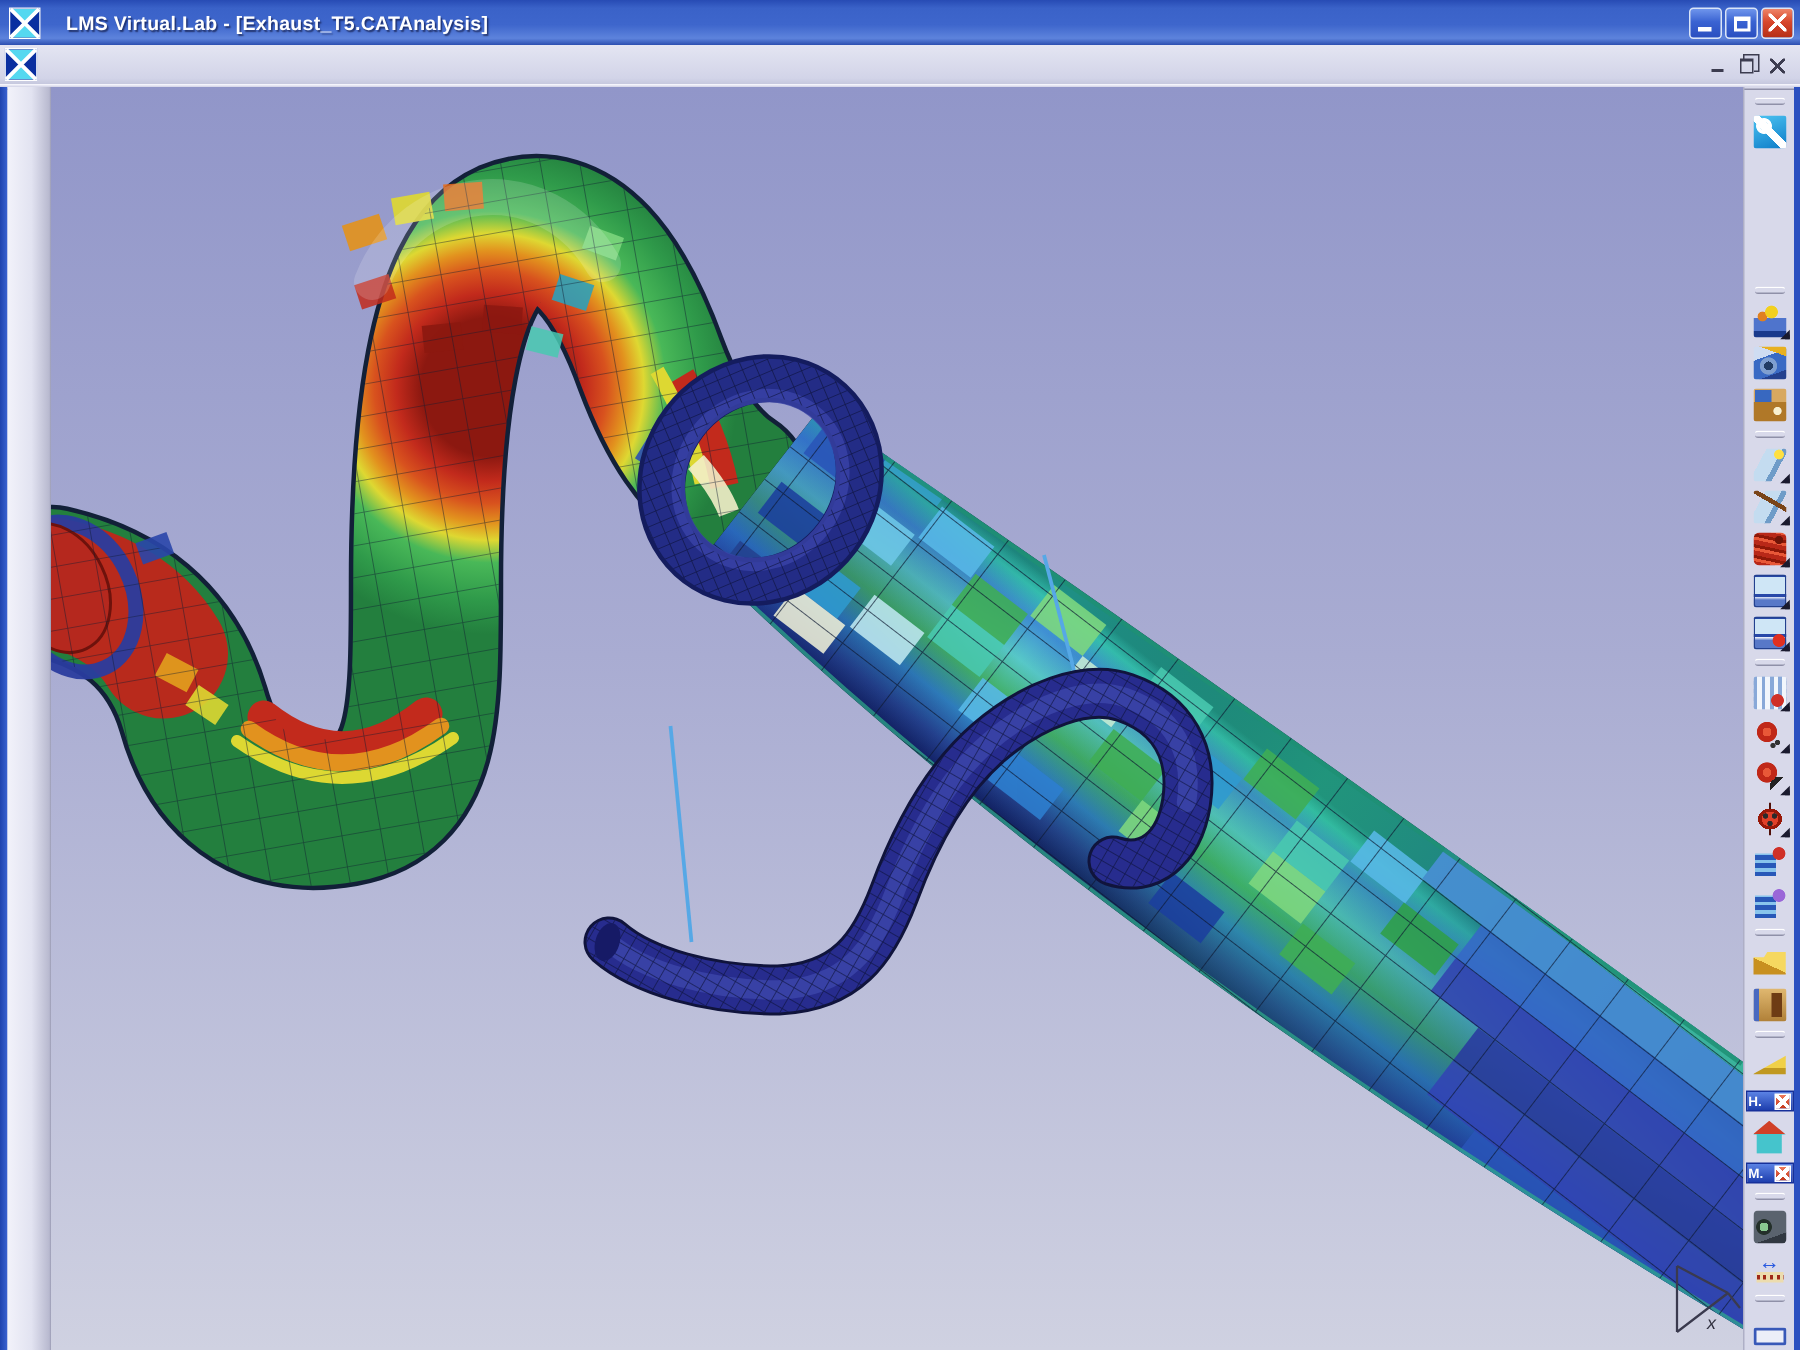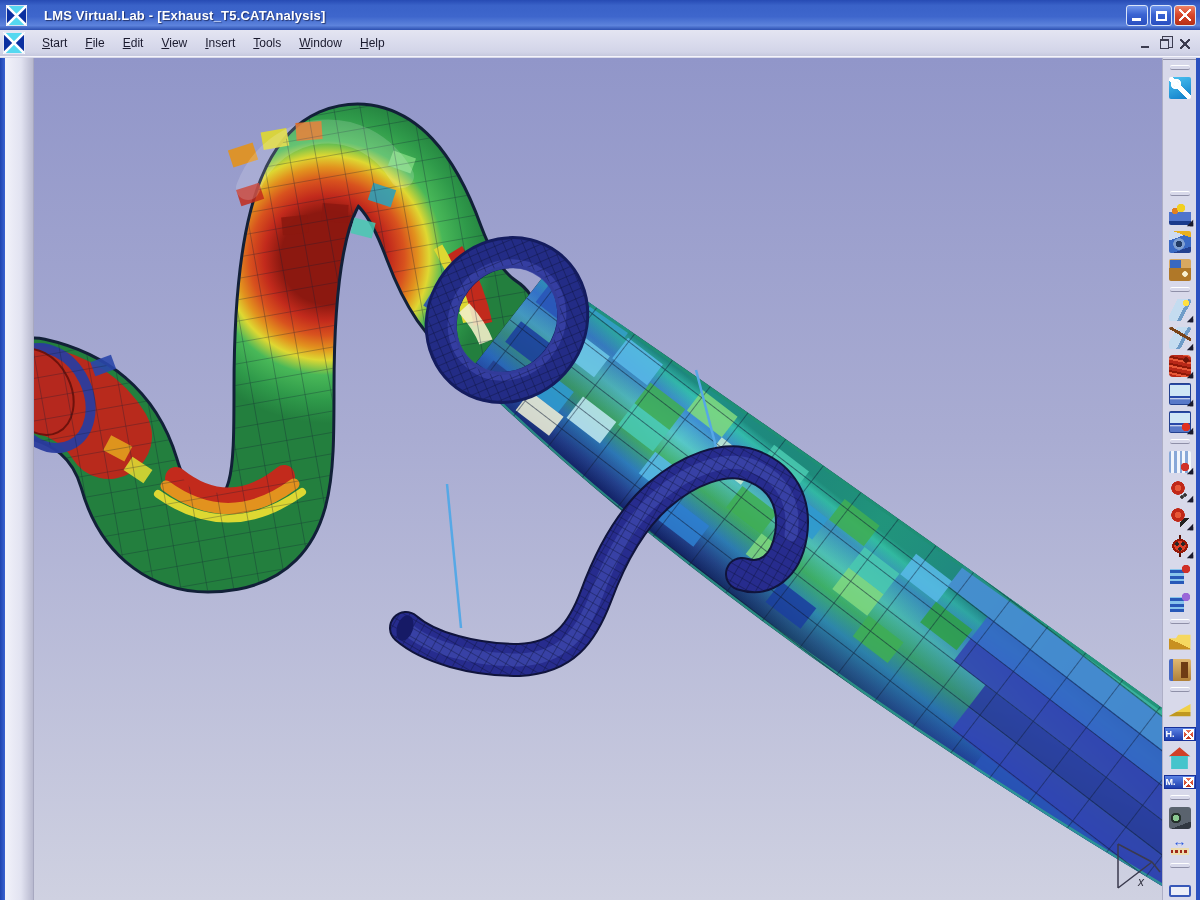--- a/index.html
+++ b/index.html
@@ -167,30 +167,20 @@
   </div>
 
   <div class="menubar">
     <svg class="mdi-logo" viewBox="0 0 20 20">
       <rect x="0" y="0" width="20" height="20" fill="#0a2fa0"></rect>
       <polygon points="1,1 19,1 10,10" fill="#55d8f0"></polygon>
       <polygon points="1,19 19,19 10,10" fill="#55d8f0"></polygon>
       <path d="M1,1 L19,19 M19,1 L1,19" stroke="#ffffff" stroke-width="2.4"></path>
       <rect x="0" y="0" width="20" height="20" fill="none" stroke="#ffffff" stroke-width="1.6"></rect>
     </svg>
-    <nav id="menu-items" style="display:flex;">
-        <span class="menu-item"><u>S</u>tart</span>
-        <span class="menu-item"><u>F</u>ile</span>
-        <span class="menu-item"><u>E</u>dit</span>
-        <span class="menu-item"><u>V</u>iew</span>
-        <span class="menu-item"><u>I</u>nsert</span>
-        <span class="menu-item"><u>T</u>ools</span>
-        <span class="menu-item"><u>W</u>indow</span>
-        <span class="menu-item"><u>H</u>elp</span>
-      </nav>
     <span class="tb-spacer"></span>
     <span class="mdi-ctrls">
       <span class="mdi-btn">
           <span class="mdi-min"></span>
         </span>
       <span class="mdi-btn">
           <span class="mdi-restore"></span>
         </span>
       <span class="mdi-btn">
           <span class="mdi-x"></span>

